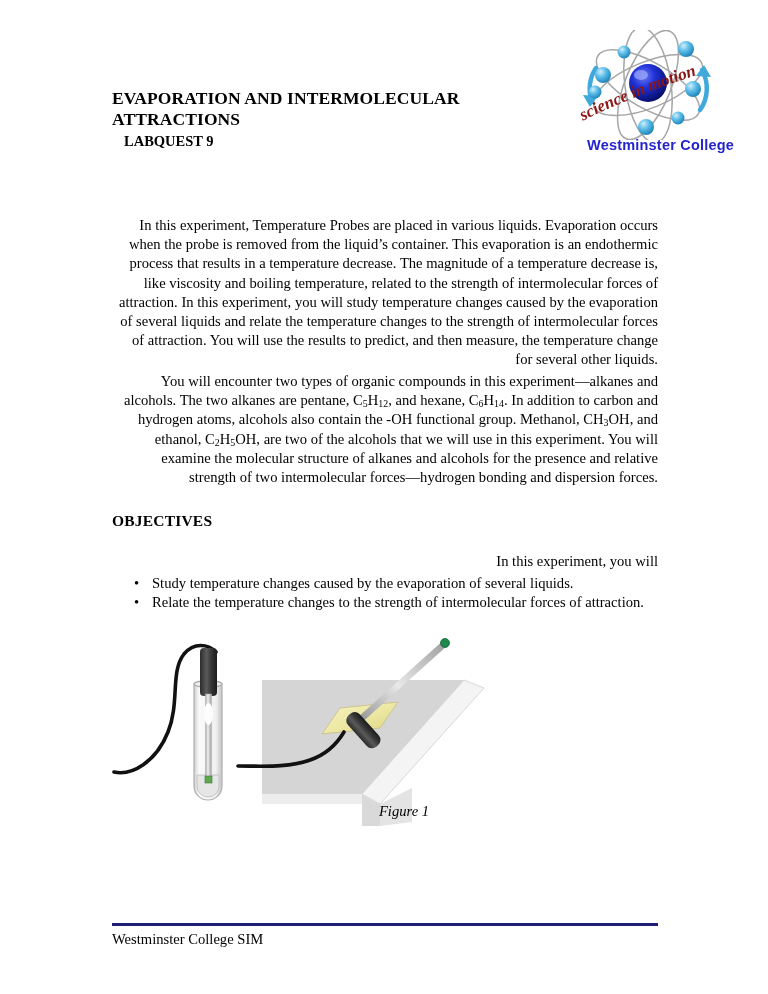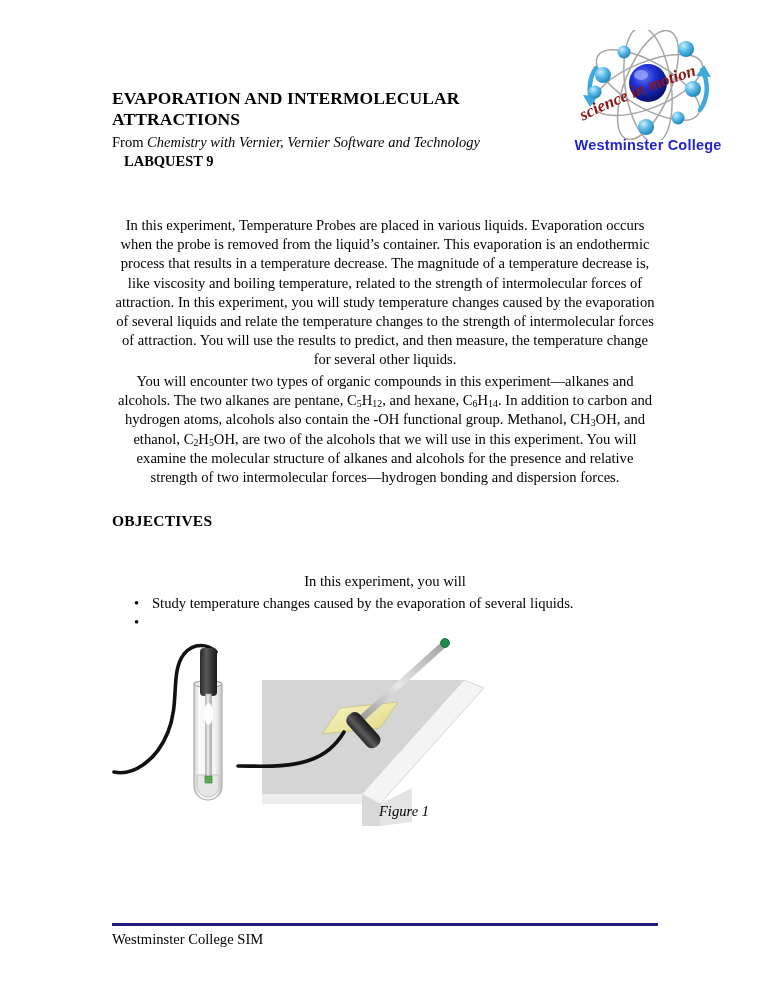--- a/index.html
+++ b/index.html
@@ -80,21 +80,21 @@
   
   .body-col {
     position: absolute;
     left: 112px;
     width: 546px;
   }
   p.para {
     font-size: 14.6px;
     line-height: 1.315;
     margin: 0;
-    text-align: center;
+    text-align: right;
   }
   sub {
     font-size: 0.68em;
     vertical-align: -0.22em;
     line-height: 0;
   }
 
   .section-head {
     position: absolute;
     left: 112px;
@@ -168,21 +168,20 @@
     font-size: 14.6px;
   }
 </style>
 </head>
 <body>
 
 <div class="page">
 
   <div class="header-block">
     <h1 class="doc-title">EVAPORATION AND INTERMOLECULAR ATTRACTIONS</h1>
-    <p class="doc-source"><span>From </span><span class="ital">Chemistry with Vernier, Vernier Software and Technology</span></p>
     <p class="doc-labquest">LABQUEST 9</p>
   </div>
 
   <div class="logo">
     <svg class="logo-art" viewBox="0 0 172 110">
       <defs>
         <radialGradient id="nucleusGrad" cx="38%" cy="32%" r="72%">
           <stop offset="0%" stop-color="#6E7CF2"></stop>
           <stop offset="42%" stop-color="#1F31D6"></stop>
           <stop offset="100%" stop-color="#050C63"></stop>
@@ -217,38 +216,38 @@
       <circle cx="116" cy="88" r="6.5" fill="url(#elecGrad)"></circle>
 
       <circle cx="86" cy="53" r="19" fill="url(#nucleusGrad)"></circle>
       <ellipse cx="79" cy="45" rx="7" ry="5" fill="#9AA6FA" opacity="0.75"></ellipse>
 
       <path id="simArc" d="M 18 92 Q 88 58 158 38" fill="none"></path>
       <text font-family="'Liberation Serif', serif" font-style="italic" font-weight="bold" font-size="17" fill="#8C1515">
         <textPath href="#simArc" startOffset="2%">science in motion</textPath>
       </text>
     </svg>
-    <div class="logo-name" style="color: rgb(36, 36, 206);">Westminster College</div>
+    <div class="logo-name" style="color: rgb(36, 36, 206); text-align: right;">Westminster College</div>
   </div>
 
   <div class="body-col" style="top:216px;">
     <p class="para">In this experiment, Temperature Probes are placed in various liquids. Evaporation occurs when the probe is removed from the liquid’s container. This evaporation is an endothermic process that results in a temperature decrease. The magnitude of a temperature decrease is, like viscosity and boiling temperature, related to the strength of intermolecular forces of attraction. In this experiment, you will study temperature changes caused by the evaporation of several liquids and relate the temperature changes to the strength of intermolecular forces of attraction. You will use the results to predict, and then measure, the temperature change for several other liquids.</p>
   </div>
 
   <div class="body-col" style="top:372px;">
     <p class="para" id="para2">You will encounter two types of organic compounds in this experiment—alkanes and alcohols. The two alkanes are pentane, C<sub>5</sub>H<sub>12</sub>, and hexane, C<sub>6</sub>H<sub>14</sub>. In addition to carbon and hydrogen atoms, alcohols also contain the -OH functional group. Methanol, CH<sub>3</sub>OH, and ethanol, C<sub>2</sub>H<sub>5</sub>OH, are two of the alcohols that we will use in this experiment. You will examine the molecular structure of alkanes and alcohols for the presence and relative strength of two intermolecular forces—hydrogen bonding and dispersion forces.</p>
   </div>
 
   <div class="section-head" style="top:512px;">OBJECTIVES</div>
 
-  <div class="body-col" style="top:572px;">
+  <div class="body-col" style="top:552px;">
     <p class="para">In this experiment, you will</p>
     <ul class="obj-list" id="objList">
         <li><span class="bullet">•</span><span>Study temperature changes caused by the evaporation of several liquids.</span></li>
-        <li><span class="bullet">•</span></li>
+        <li><span class="bullet">•</span><span>Relate the temperature changes to the strength of intermolecular forces of attraction.</span></li>
       </ul>
   </div>
 
   <div class="figure-wrap">
     <svg viewBox="0 0 546 190" width="546" height="190">
       <defs>
         <linearGradient id="probeBody" x1="0" y1="0" x2="1" y2="0">
           <stop offset="0%" stop-color="#2B2B2B"></stop>
           <stop offset="38%" stop-color="#5A5A5A"></stop>
           <stop offset="70%" stop-color="#333333"></stop>

